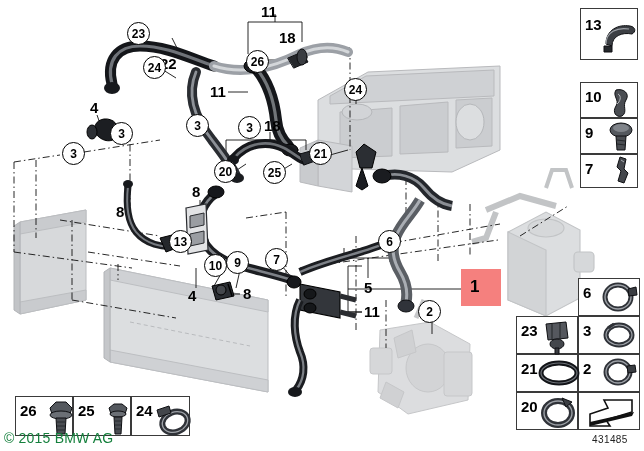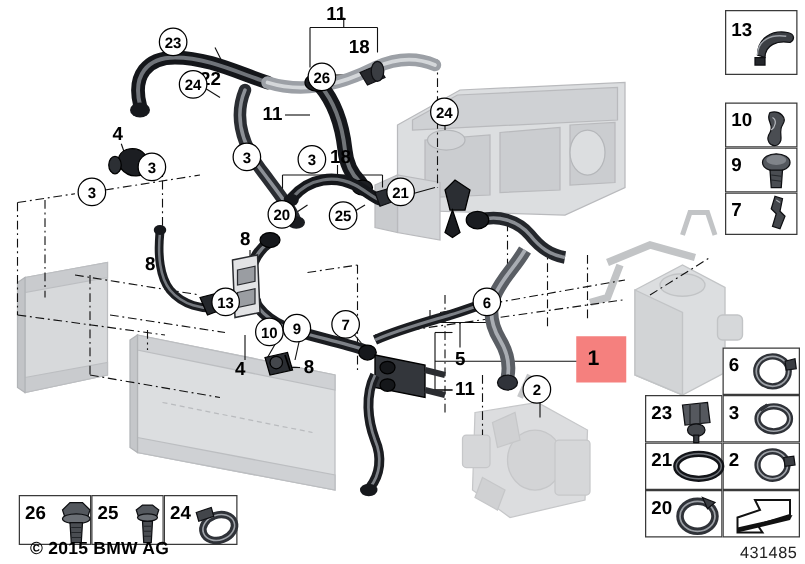--- a/index.html
+++ b/index.html
@@ -18,23 +18,23 @@
         font-size:12px;display:flex;align-items:center;justify-content:center;
         box-sizing:border-box;}
 
   
   #hl{position:absolute;background:#f5807e;}
 
   
   .lbox{position:absolute;border:1.4px solid #3a3a3a;background:#fff;
         box-sizing:border-box;}
   .lnum{position:absolute;font-weight:bold;font-size:15px;color:#000;}
-  .footer-txt{position:absolute;font-weight:bold;font-size:14px;color:#000000;
-              letter-spacing:.2px;margin-left:20px;}
-  .pn{position:absolute;font-size:13px;color:#222;letter-spacing:.4px;}
+  .footer-txt{position:absolute;font-weight:normal;font-size:14px;color:#15803d;
+              letter-spacing:.2px;}
+  .pn{position:absolute;font-size:10px;color:#222;letter-spacing:.4px;}
 </style>
 </head>
 <body>
 
 <div id="page">
 
   <svg class="layer" viewBox="0 0 644 451">
     <defs>
       <linearGradient id="hoseDark" x1="0" y1="0" x2="0" y2="1">
         <stop offset="0%" stop-color="#6d6f74"></stop>

